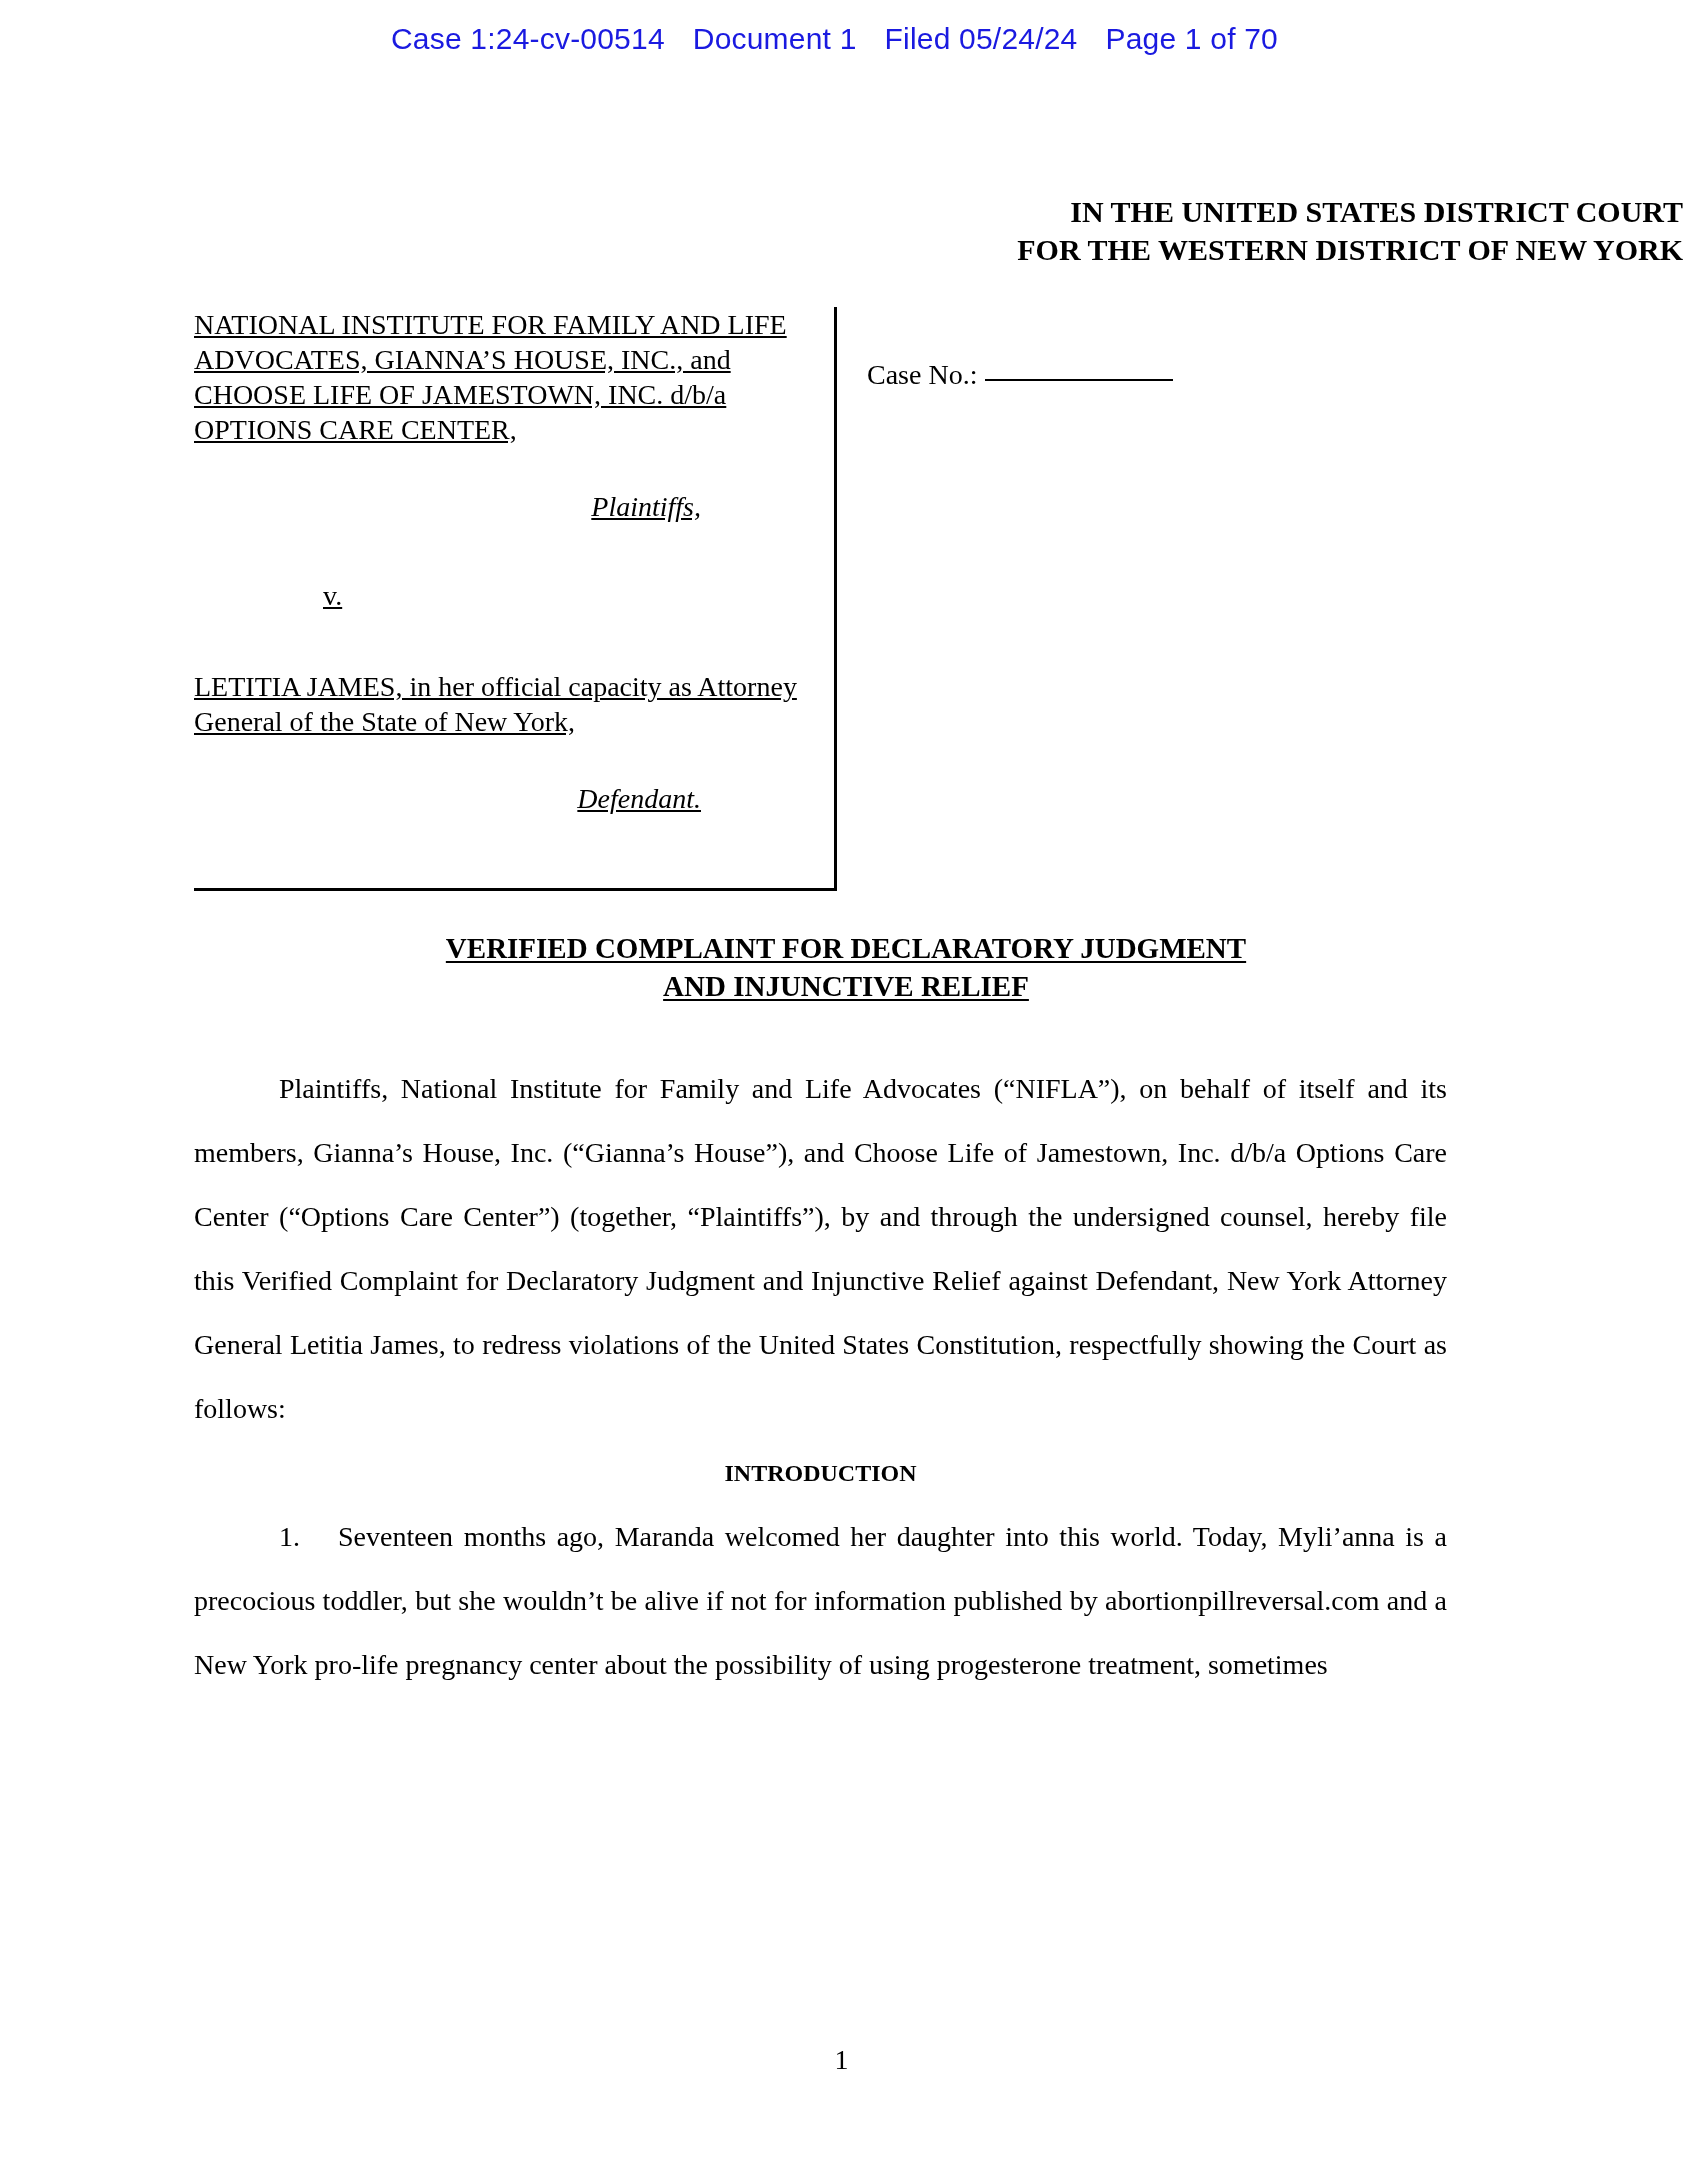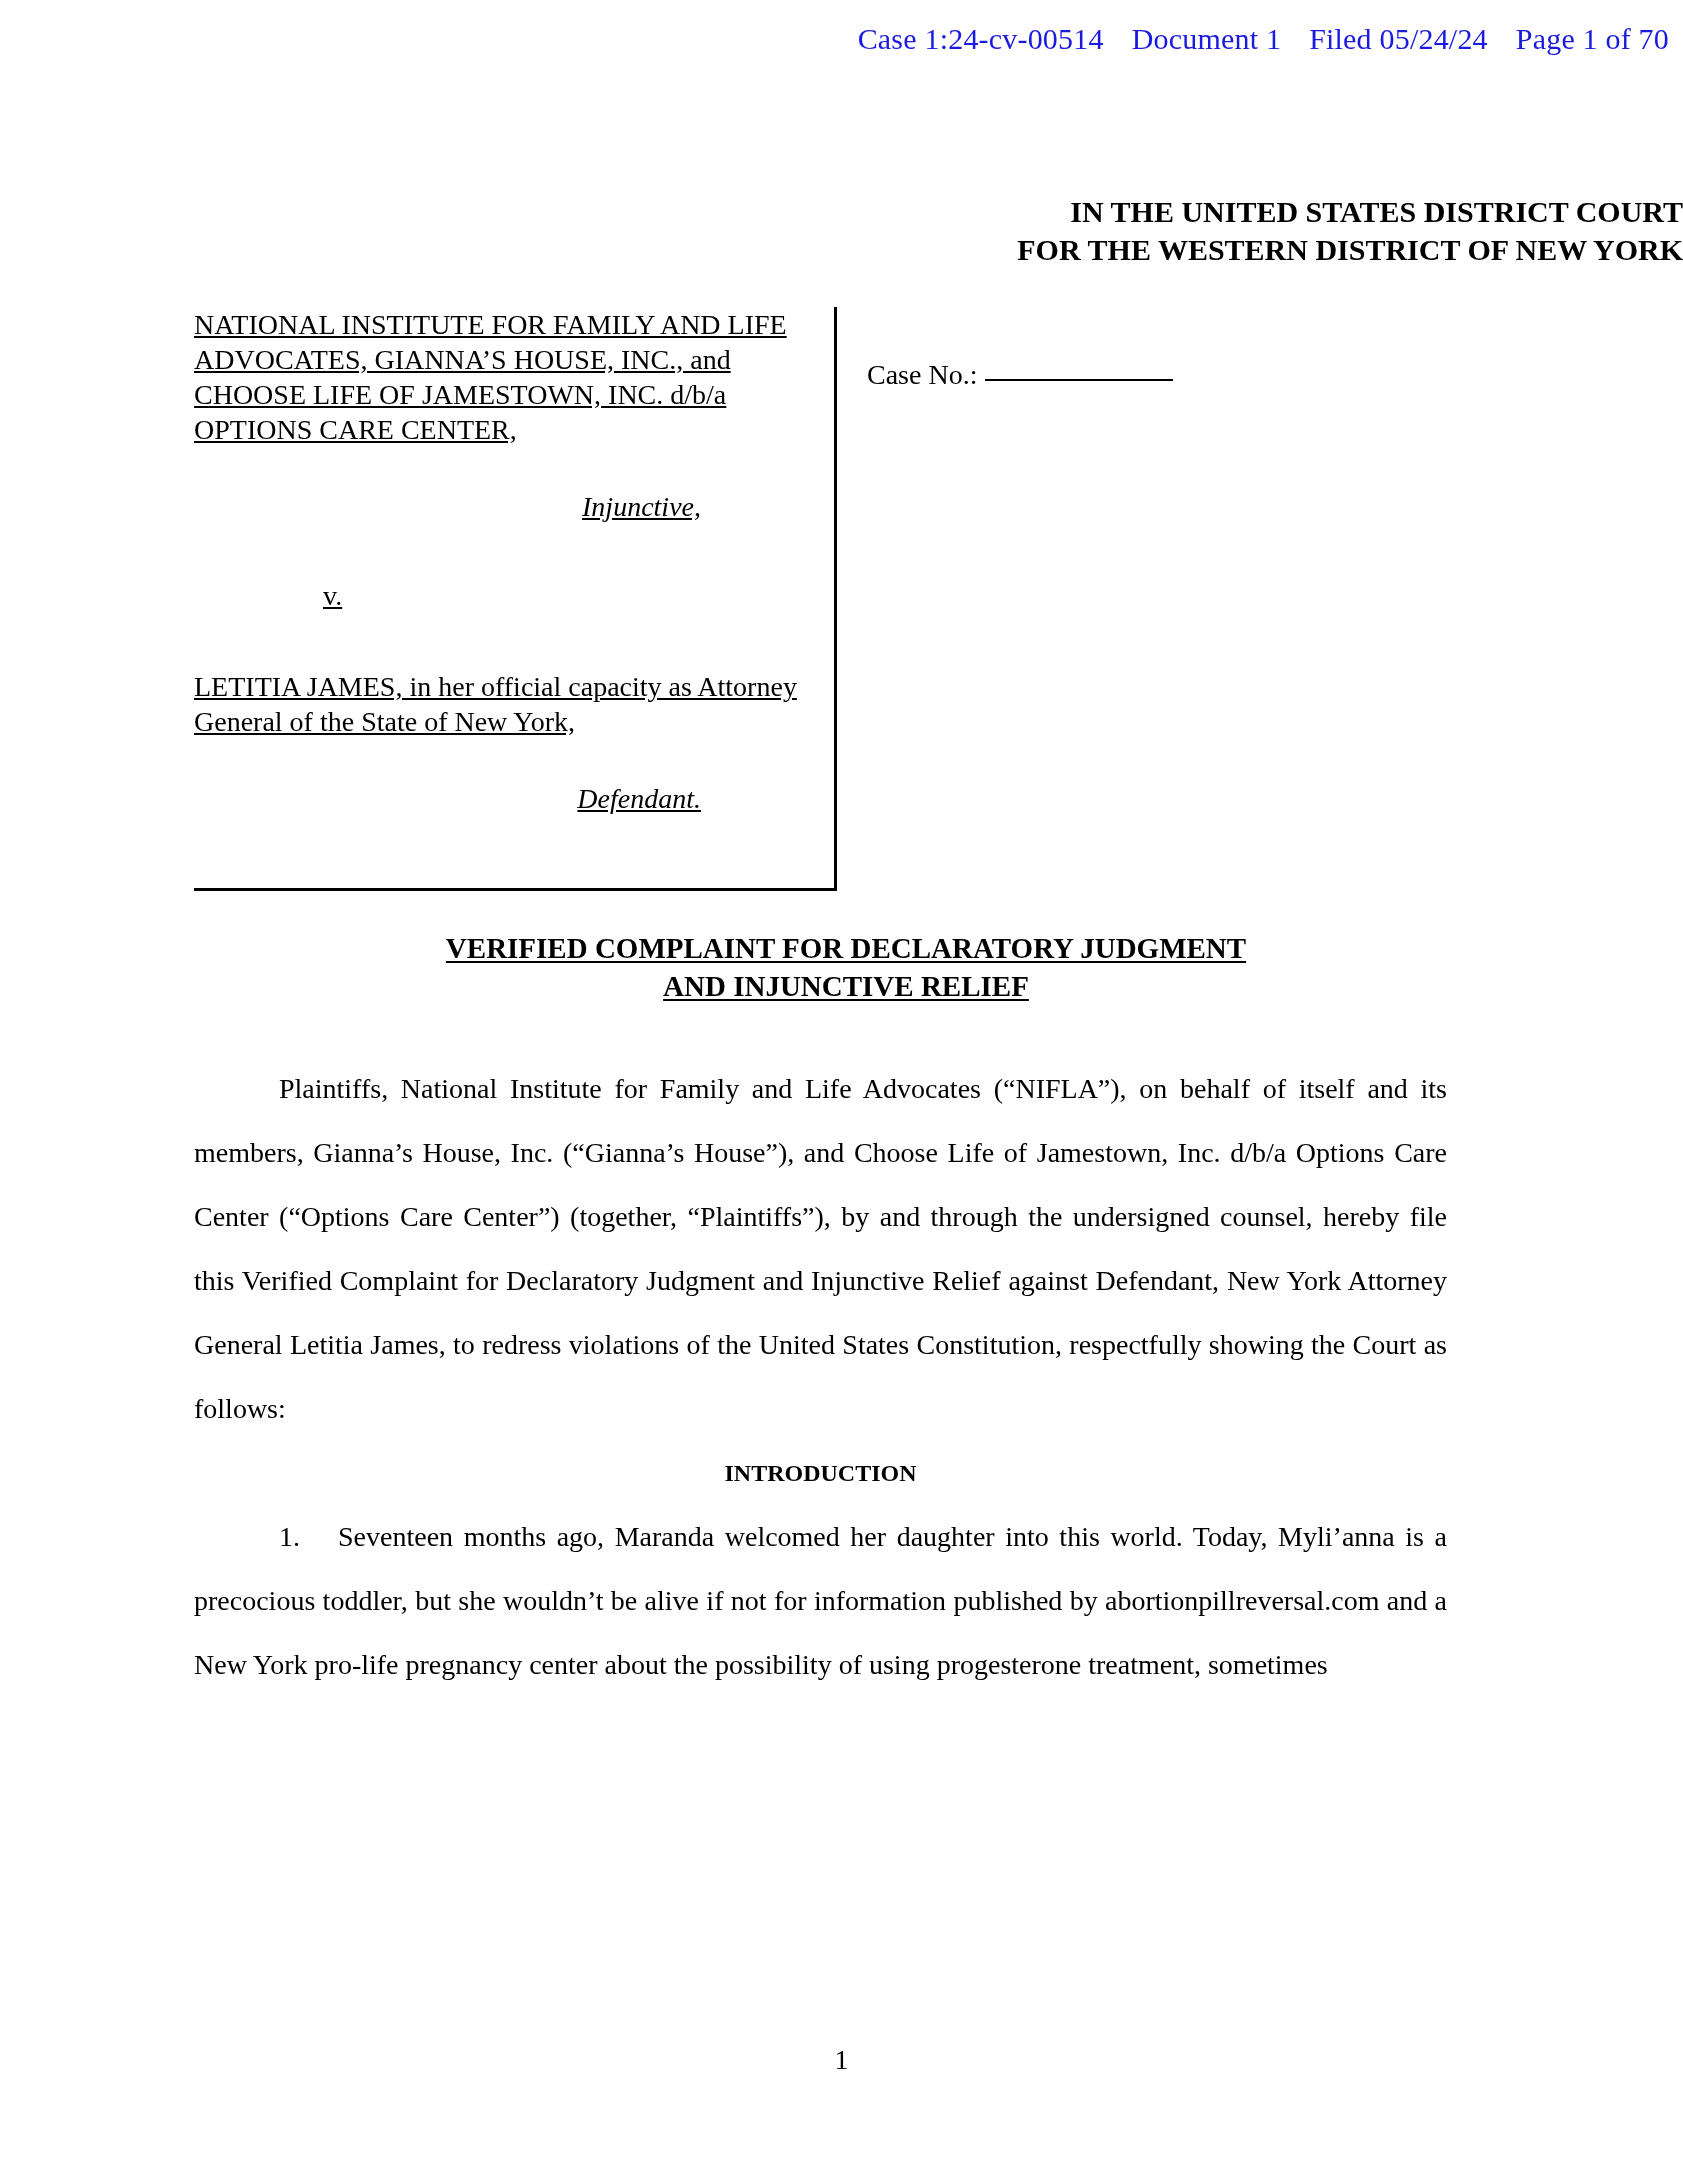--- a/index.html
+++ b/index.html
@@ -22,23 +22,23 @@
     height: 2178px;
     box-sizing: border-box;
   }
 
   
   .ecf-header {
     position: absolute;
     top: 22px;
     left: 0;
     width: 1683px;
-    text-align: right;
+    text-align: center;
     color: #1a1ae0;
-    font-family: Liberation Serif, serif;
+    font-family: Liberation Sans, sans-serif;
     font-size: 30px;
     letter-spacing: 0.2px;
     white-space: nowrap;
   }
   .ecf-header span { margin: 0 14px; }
   .ecf-header span:first-child { margin-left: 0; }
 
   
   .court-title {
     position: absolute;
@@ -206,21 +206,21 @@
     <div>FOR THE WESTERN DISTRICT OF NEW YORK</div>
   </div>
 
   <div class="caption">
     <div class="caption-vline"></div>
     <div class="caption-hline"></div>
 
     <div class="cap-left">
       <p class="party-name">NATIONAL INSTITUTE FOR FAMILY AND LIFE ADVOCATES, GIANNA’S HOUSE, INC., and CHOOSE LIFE OF JAMESTOWN, INC. d/b/a OPTIONS CARE CENTER,</p>
       <div class="spacer-md"></div>
-      <p class="role-line">Injunctive,</p>
+      <p class="role-line">Plaintiffs,</p>
       <div class="spacer-lg"></div>
       <p class="vs-line">v.</p>
       <div class="spacer-lg"></div>
       <p class="party-name">LETITIA JAMES, in her official capacity as Attorney General of the State of New York,</p>
       <div class="spacer-md"></div>
       <p class="role-line">Defendant.</p>
     </div>
 
     <div class="cap-right">
       <p class="case-no"><span>Case No.:</span><span class="blank-rule"></span></p>

